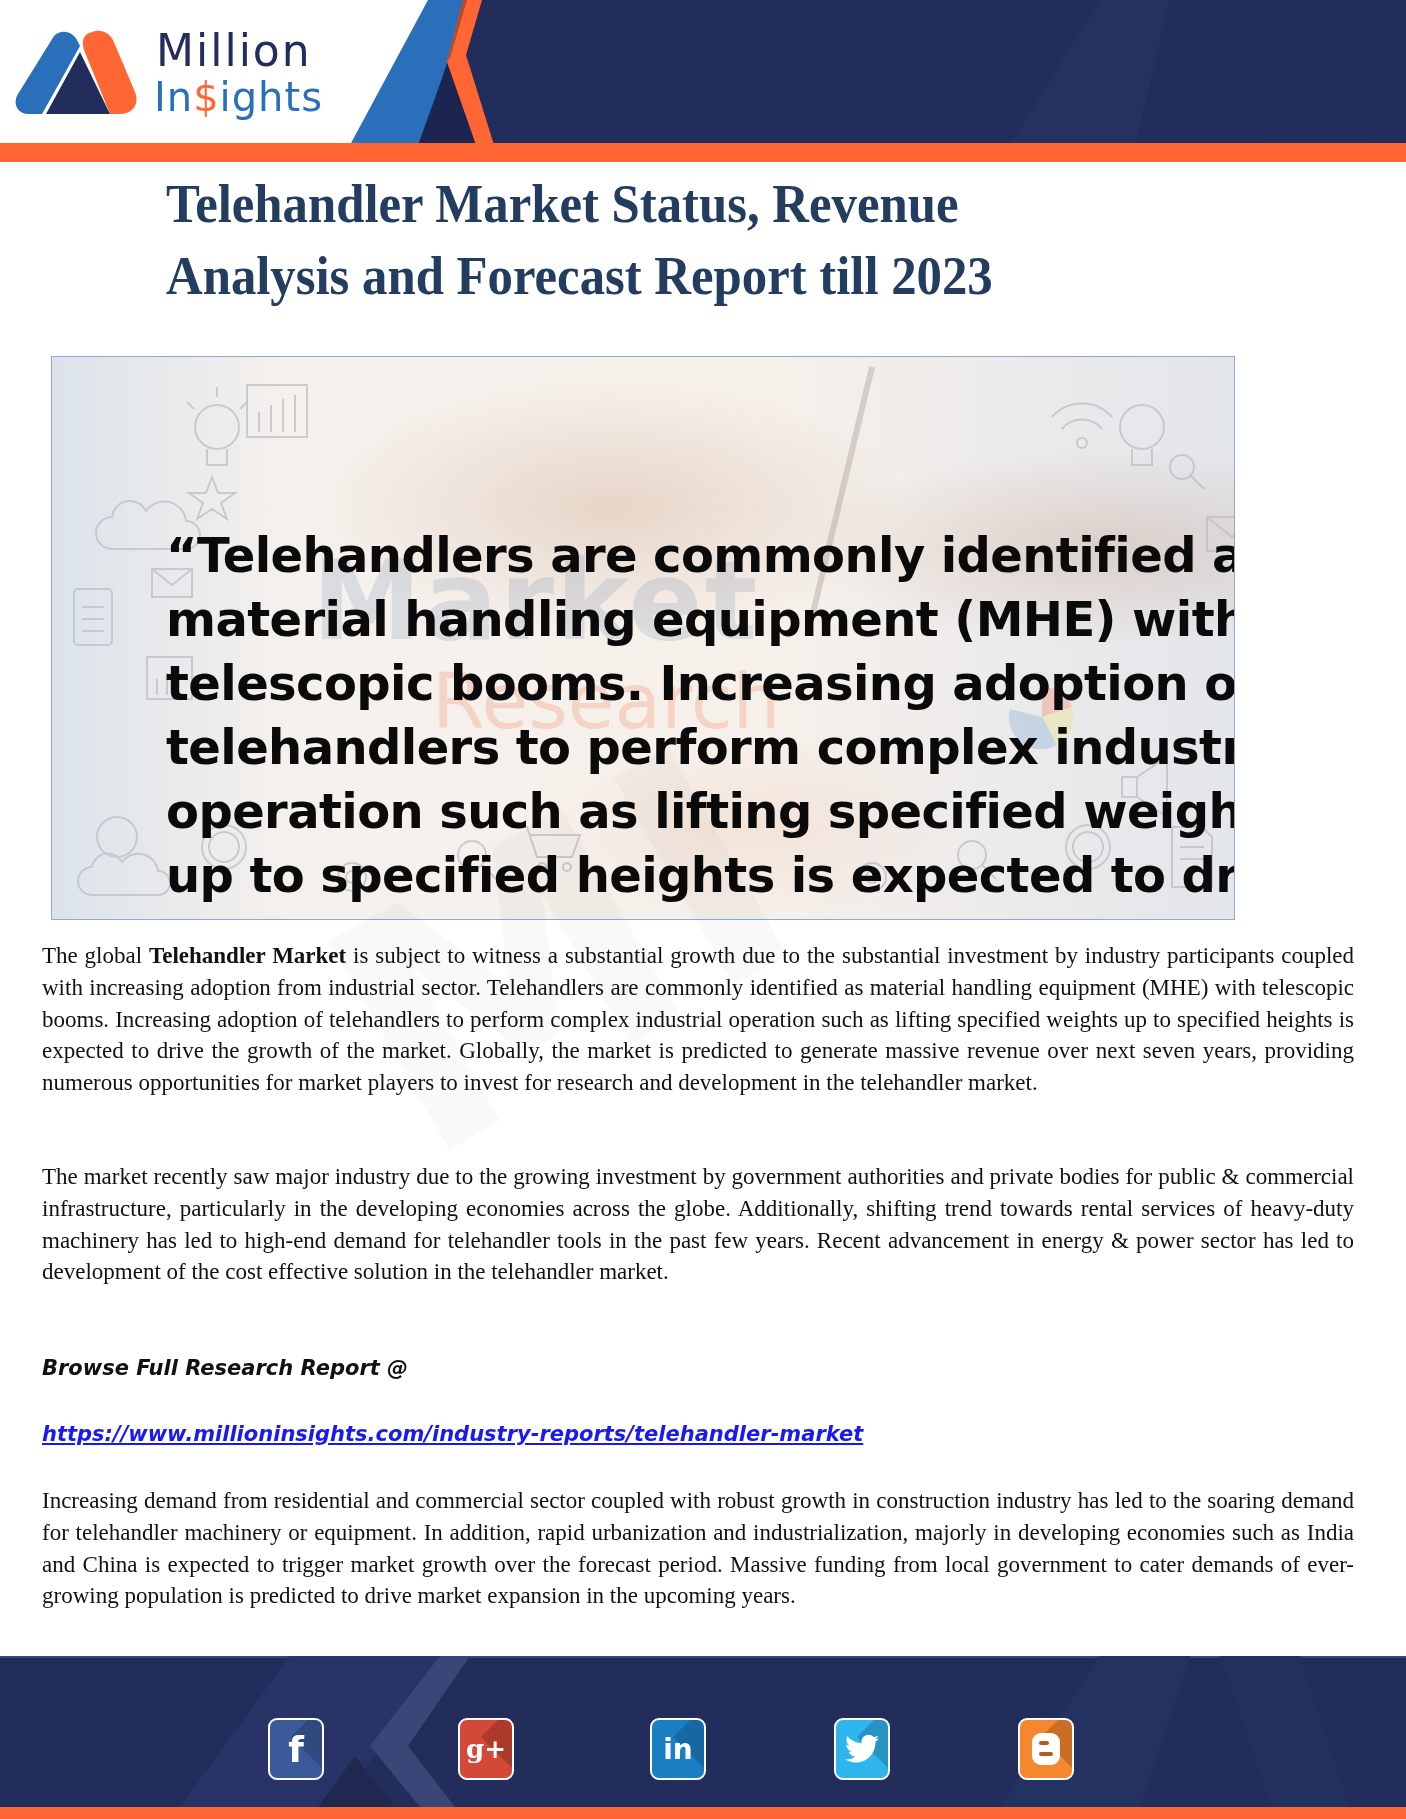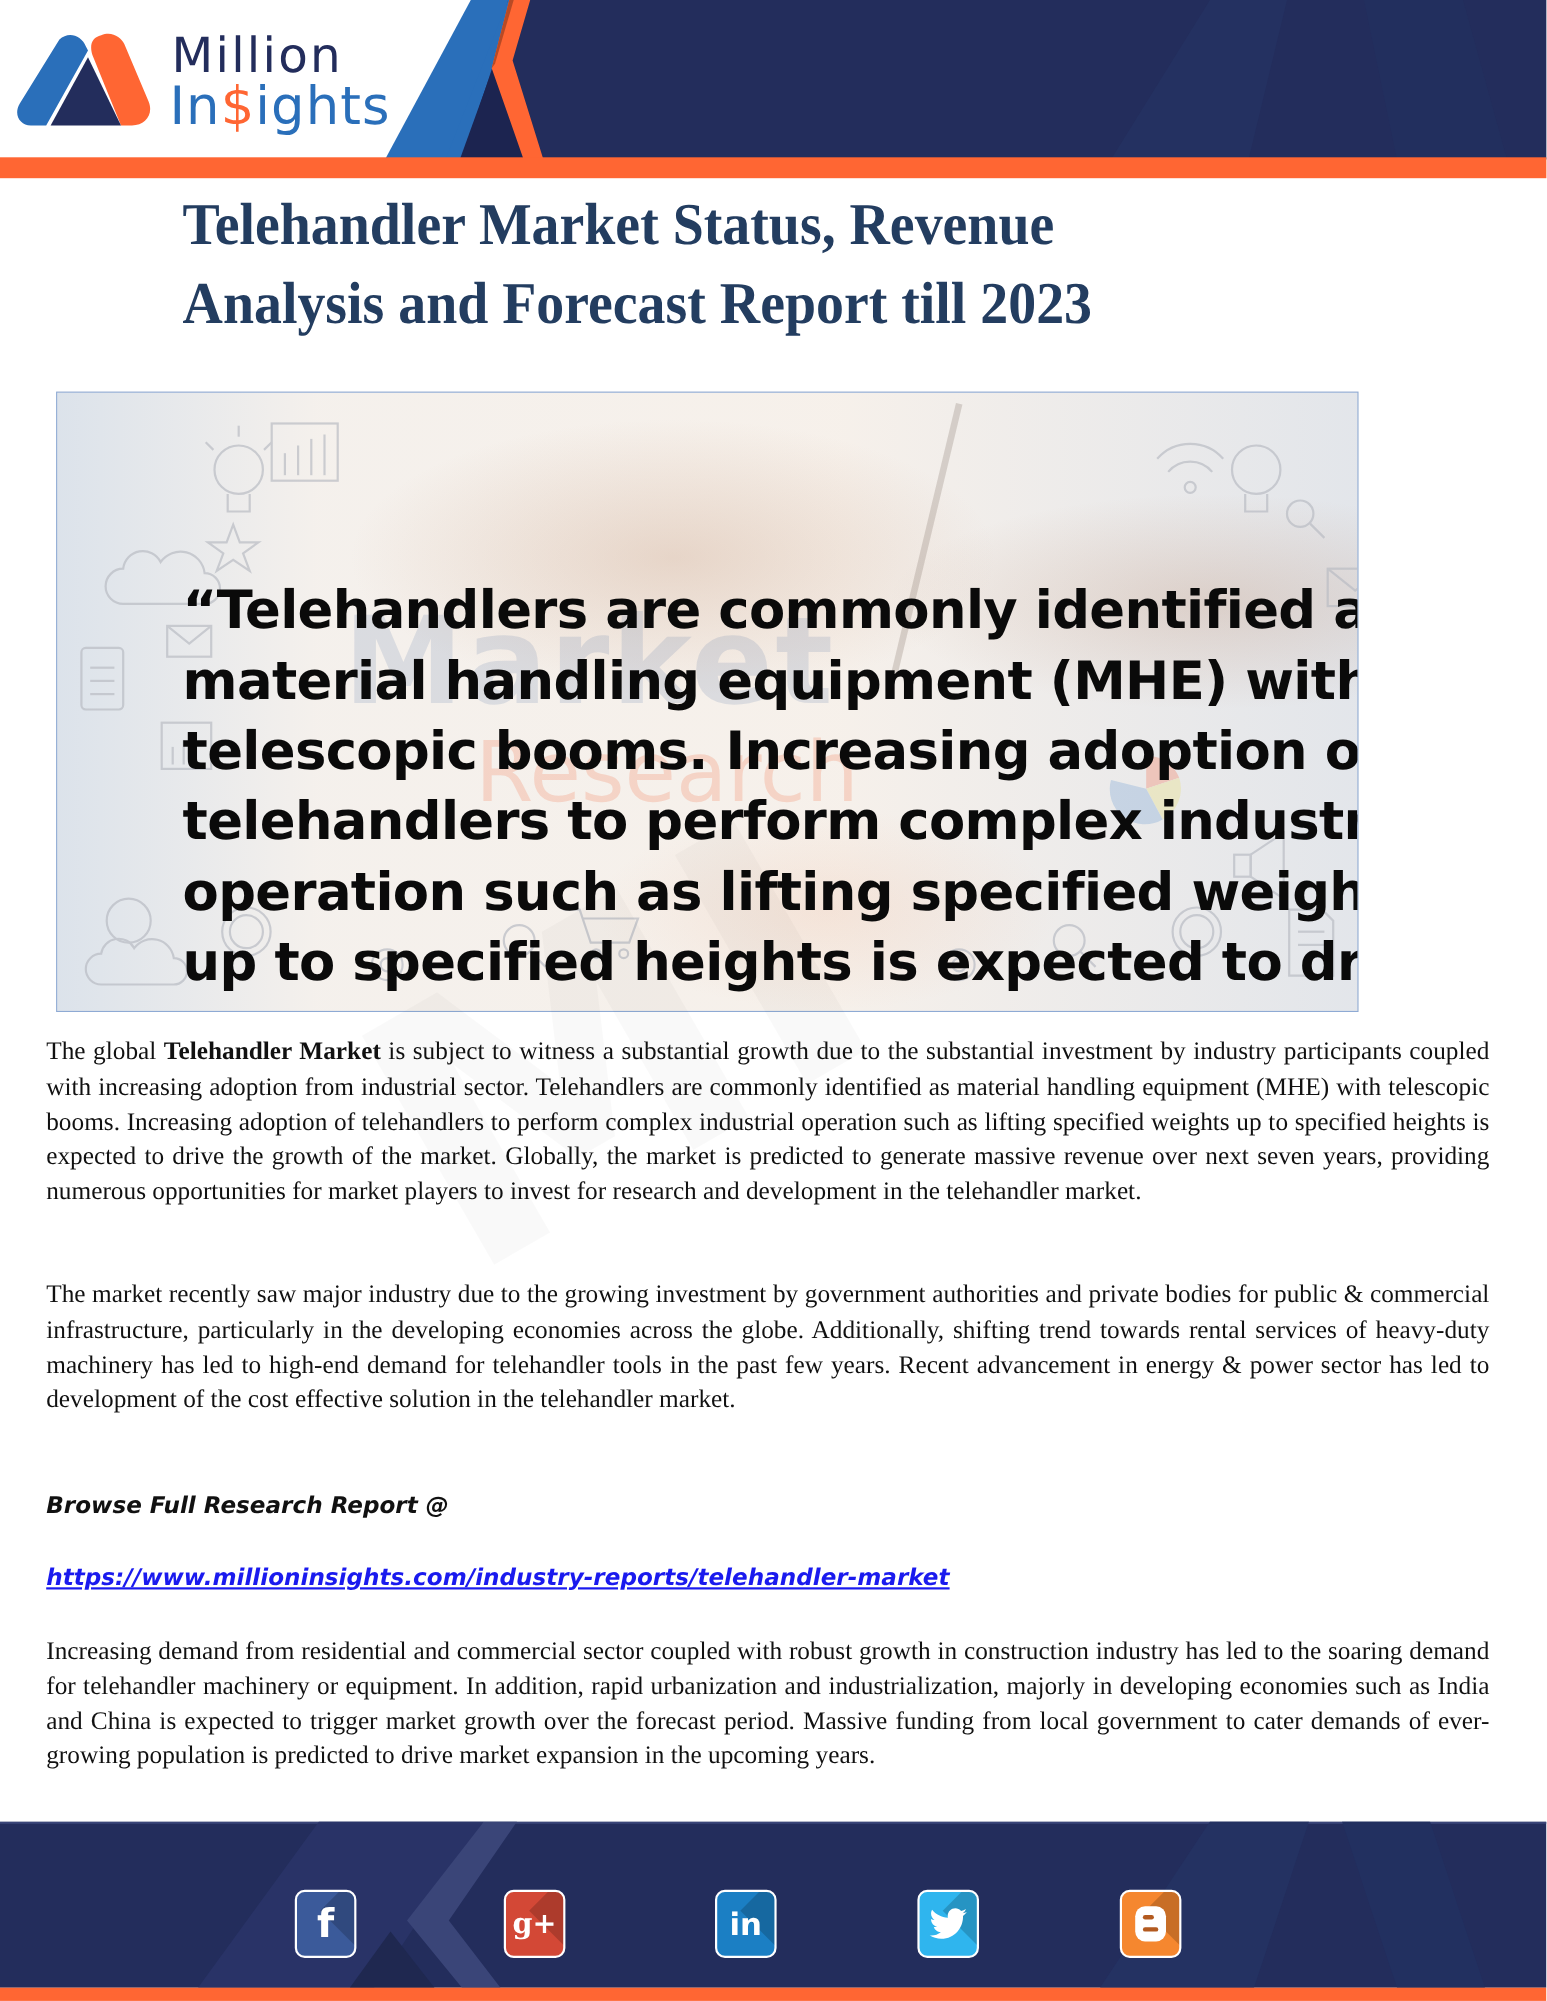--- a/index.html
+++ b/index.html
@@ -1,21 +1,21 @@
 <!DOCTYPE html>
 <html><head>
 <meta charset="utf-8">
 <style>
   html,body{margin:0;padding:0;background:#ffffff;}
   body{width:1406px;height:1819px;position:relative;overflow:hidden;font-family:"Liberation Serif",serif;color:#111;}
   .abs{position:absolute;}
   
   #header{left:0;top:0;width:1406px;height:165px;text-align:right;}
   #logo-text-1{left:156px;top:26px;font-family:"DejaVu Sans",sans-serif;font-size:44px;letter-spacing:2px;color:#232d5c;line-height:50px;}
-  #logo-text-2{left:154px;top:72px;font-family:"DejaVu Sans",sans-serif;font-size:48px;letter-spacing:1px;color:#2a6fba;line-height:50px;}
+  #logo-text-2{left:154px;top:72px;font-family:"DejaVu Sans",sans-serif;font-size:40px;letter-spacing:1px;color:#2a6fba;line-height:50px;}
   #logo-text-2 .dollar{color:#ff6633;}
   
   #title{left:166px;top:168px;width:1150px;font-family:"Liberation Serif",serif;font-weight:bold;font-size:54px;line-height:72px;color:#233d60;transform:scaleX(0.94);transform-origin:left top;}
   
   #quote-box{left:51px;top:356px;width:1184px;height:564px;border:1.5px solid #8eaad4;box-sizing:border-box;overflow:hidden;
     background:
       radial-gradient(ellipse 420px 180px at 560px 150px, rgba(196,150,120,0.30), rgba(255,255,255,0) 70%),
       radial-gradient(ellipse 420px 140px at 1050px 190px, rgba(180,130,100,0.25), rgba(255,255,255,0) 70%),
       radial-gradient(ellipse 300px 130px at 700px 470px, rgba(235,180,150,0.22), rgba(255,255,255,0) 70%),
       linear-gradient(90deg, rgba(200,215,232,0.55) 0%, rgba(245,240,235,0.6) 20%, rgba(248,240,232,0.6) 60%, rgba(215,222,232,0.6) 100%),

